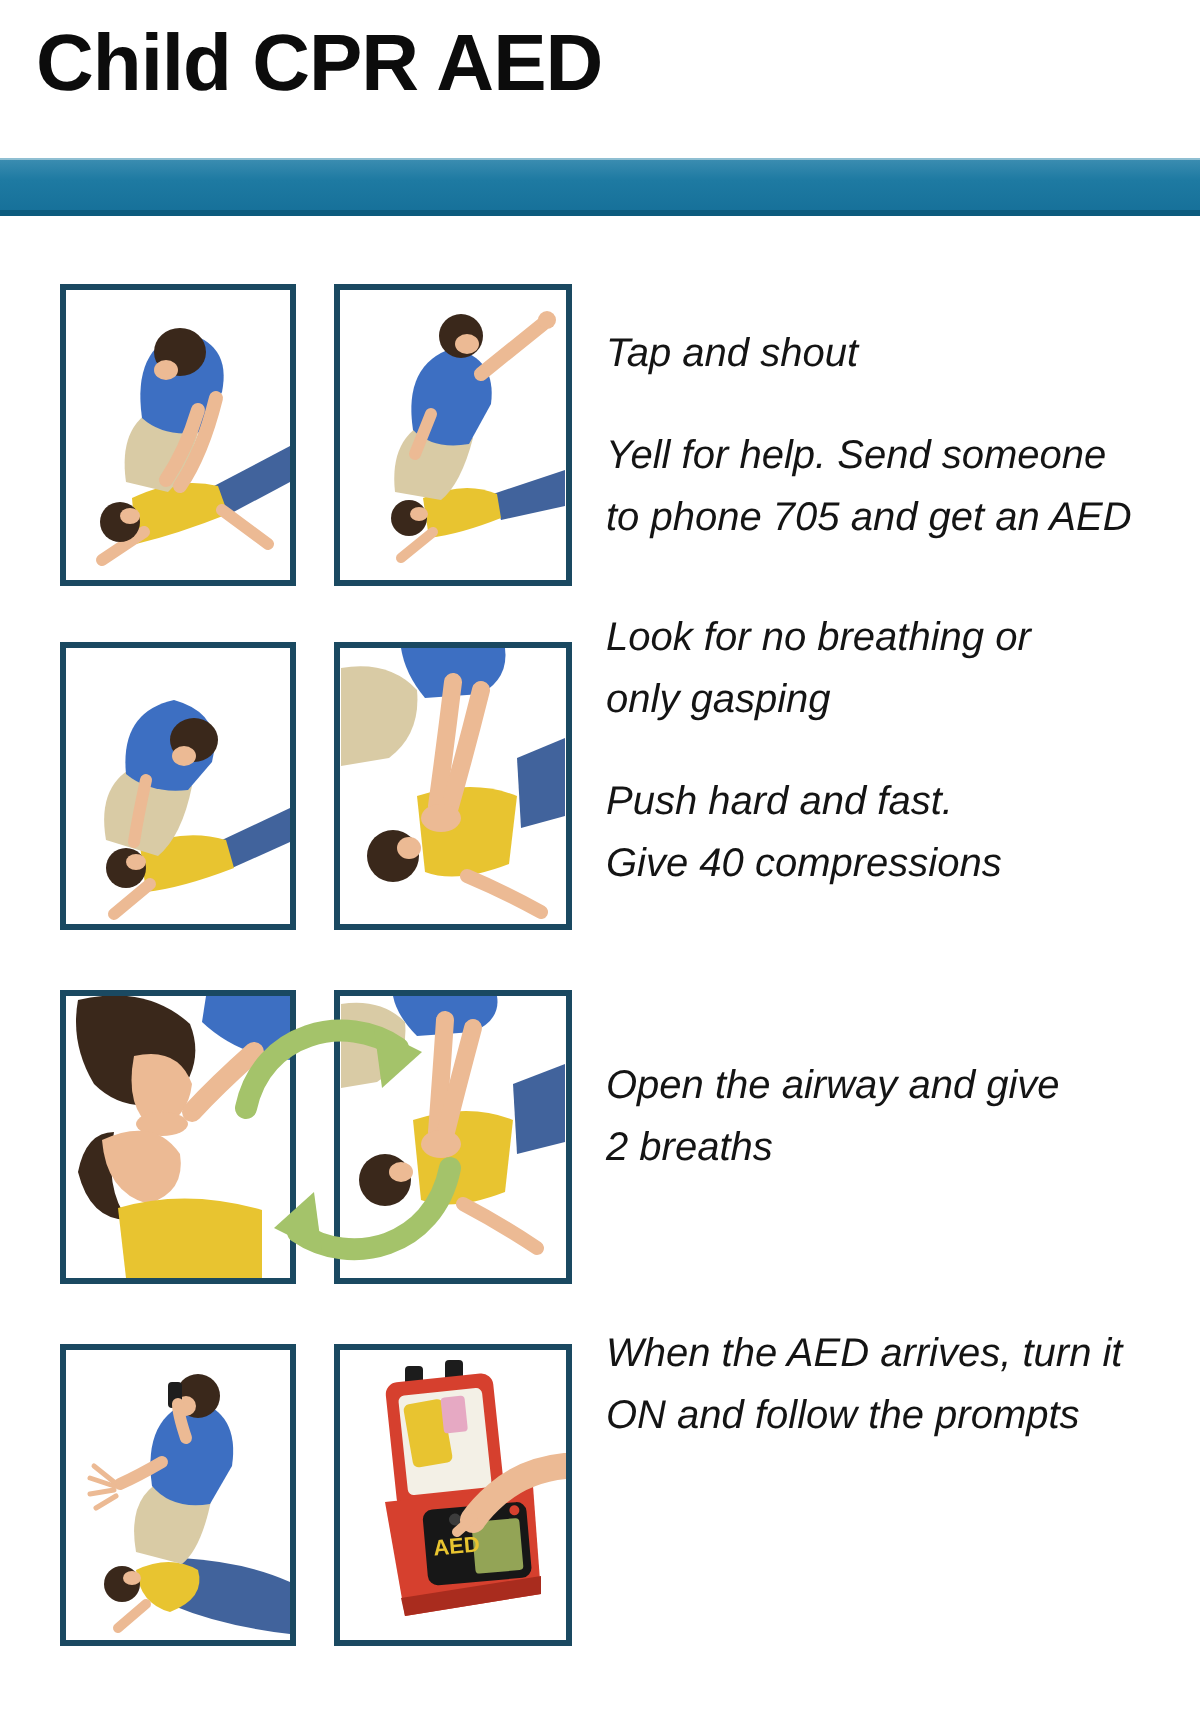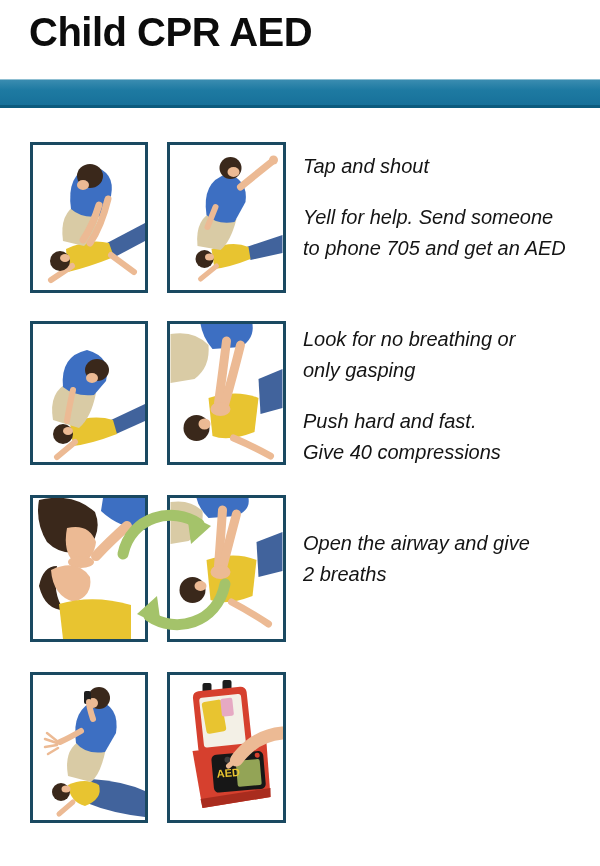--- a/index.html
+++ b/index.html
@@ -1,21 +1,21 @@
 <!DOCTYPE html>
 <html><head>
 <meta charset="utf-8">
 <style>
   html,body{margin:0;padding:0;background:#fff;}
   .page{
     position:relative;width:600px;height:866px;background:#ffffff;
     font-family:"Liberation Sans","DejaVu Sans",sans-serif;overflow:hidden;
   }
   .title{
-    position:absolute;left:29px;top:10px;
+    position:absolute;left:18px;top:10px;
     font-size:40px;font-weight:bold;color:#0c0c0c;letter-spacing:-0.5px;
   }
   .teal-bar{
     position:absolute;left:0;top:79px;width:600px;height:25px;
     background:linear-gradient(180deg,#3a8cb0 0%,#1e7aa2 40%,#17719a 100%);
     border-top:1px solid #8fbfd2;border-bottom:3px solid #0c5b7e;
   }
   .img-box{
     position:absolute;background:#ffffff;border:3px solid #1a4961;
     box-sizing:border-box;overflow:hidden;
@@ -66,21 +66,21 @@
       <ellipse class="skin" cx="39" cy="112" rx="4.5" ry="3.5"></ellipse>
       <path class="khaki" d="M27,101 Q24,73 45,65 L66,74 Q60,97 50,105 Z"></path>
       <path class="shirt" d="M36,70 Q31,37 56,29 Q78,34 75,57 L64,77 Q46,80 36,70 Z"></path>
       <path class="sskin" d="M70,42 L101,17" stroke-width="7"></path>
       <circle class="skin" cx="103" cy="15" r="4.5"></circle>
       <path class="sskin" d="M45,62 L37,82" stroke-width="6"></path>
       <circle class="hair" cx="60" cy="23" r="11"></circle>
       <ellipse class="skin" cx="63" cy="27" rx="6" ry="5"></ellipse>
     </svg>
   </div>
-  <div class="caption" style="top:151px;">
+  <div class="caption" style="top:162px;">
     <p>Tap and shout</p>
     <p>Yell for help. Send someone
 to phone 705 and get an AED</p>
   </div>
 
   <div class="img-box" style="left:30px;top:321px;width:118px;height:144px;">
     <svg viewBox="0 0 112 138">
       <path class="jeans" d="M78,96 L112,80 L112,97 L83,110 Z"></path>
       <path class="yel" d="M37,99 Q60,90 80,96 L84,110 Q58,120 40,122 Z"></path>
       <path class="sskin" d="M42,118 L24,133" stroke-width="6"></path>
@@ -100,21 +100,21 @@
       <path class="jeans" d="M88,55 L112,45 L112,84 L90,90 Z"></path>
       <path class="yel" d="M38,74 Q66,65 88,74 L84,108 Q58,118 42,112 Z"></path>
       <path class="sskin" d="M63,114 Q82,122 100,132" stroke-width="7"></path>
       <circle class="hair" cx="26" cy="104" r="13"></circle>
       <ellipse class="skin" cx="34" cy="100" rx="6" ry="5.5"></ellipse>
       <path class="sskin" d="M56,17 Q52,50 48,79" stroke-width="9"></path>
       <path class="sskin" d="M70,21 Q62,53 54,81" stroke-width="9"></path>
       <ellipse class="skin" cx="50" cy="85" rx="10" ry="7"></ellipse>
     </svg>
   </div>
-  <div class="caption" style="top:324px;">
+  <div class="caption" style="top:304px;">
     <p>Look for no breathing or
 only gasping</p>
     <p>Push hard and fast.
 Give 40 compressions</p>
   </div>
 
   <div class="img-box" style="left:30px;top:495px;width:118px;height:147px;">
     <svg viewBox="0 0 112 141">
       <path class="shirt" d="M70,0 L112,0 L112,32 Q86,30 68,13 Z"></path>
       <path class="hair" d="M6,2 Q40,-6 62,14 Q70,34 54,52 Q30,60 14,44 Q2,24 6,2 Z"></path>
@@ -188,15 +188,17 @@
         <rect x="66" y="86" width="24" height="26" rx="2" fill="#93a456"></rect>
         <text x="46" y="101" font-size="11" font-weight="bold" fill="#e8c430" font-family="Liberation Sans, sans-serif">AED</text>
         <circle cx="58" cy="84" r="3" fill="#3c3c3c"></circle>
         <circle cx="88" cy="82" r="2.5" fill="#d6402e"></circle>
       </g>
       <path class="sskin" d="M112,58 Q92,60 78,72 Q70,79 66,85" stroke-width="13"></path>
       <path class="sskin" d="M66,84 L58,91" stroke-width="5"></path>
     </svg>
   </div>
   <div class="caption tight" style="top:662px;">
+    <p>When the AED arrives, turn it
+ON and follow the prompts</p>
   </div>
 
 </div>
 
 </body></html>

